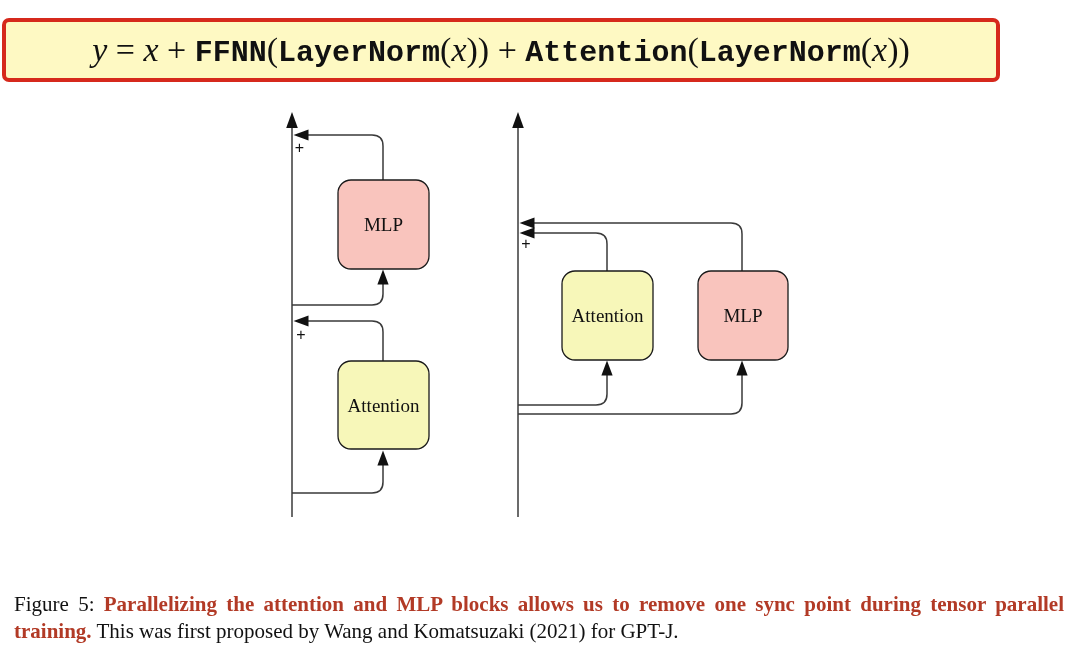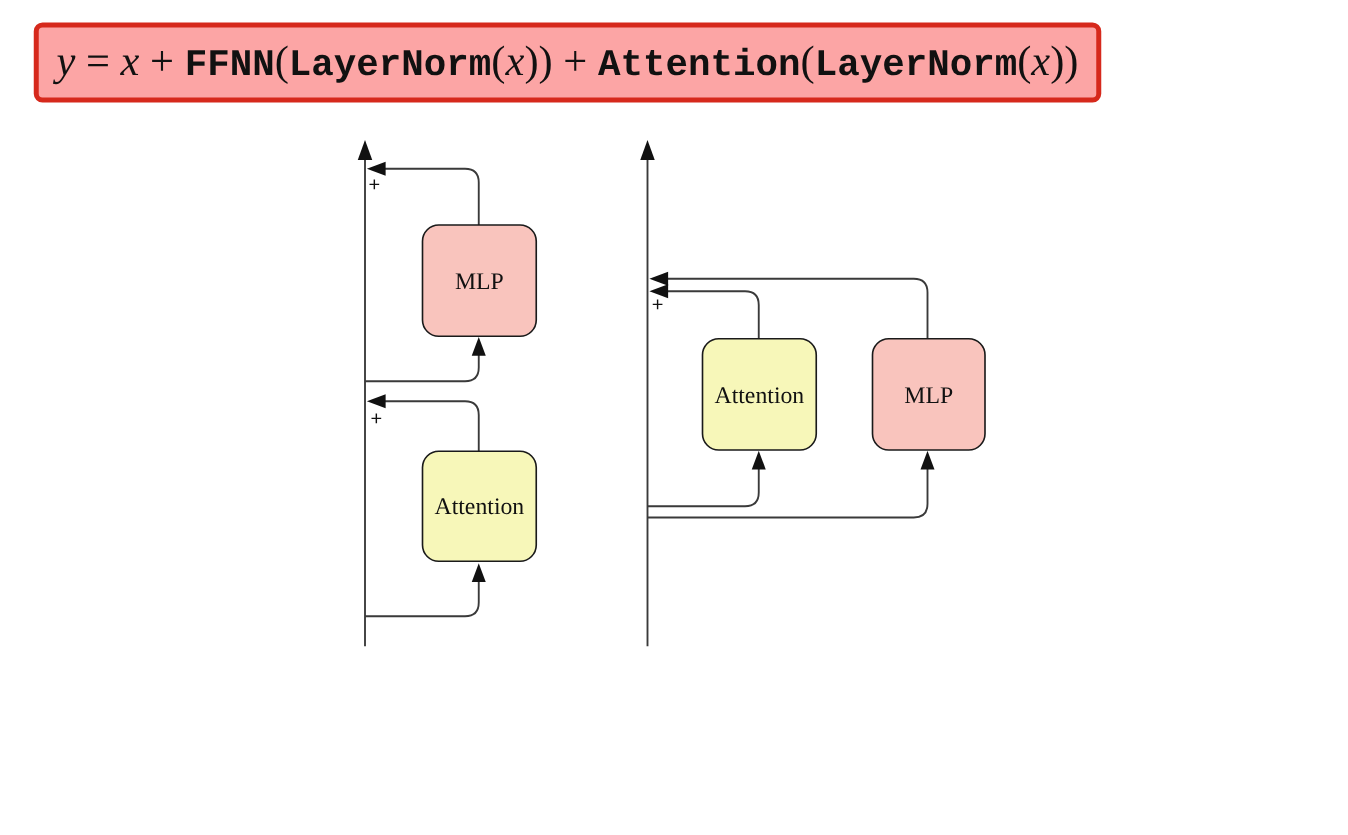--- a/index.html
+++ b/index.html
@@ -18,25 +18,25 @@
     position: relative;
     width: 1078px;
     height: 668px;
     background: #ffffff;
     overflow: hidden;
     font-family: "Liberation Serif", serif;
   }
   
   .formula-box {
     position: absolute;
-    left: 27px; top: 18px;
-    width: 854px; height: 64px;
+    left: 2px; top: 18px;
+    width: 998px; height: 64px;
     border: 4.5px solid var(--formula_border);
     border-radius: 7px;
-    background: #fca5a5;
+    background: #fef9c3;
   }
   .formula-line {
     width: 100%; height: 55px;
     line-height: 55px;
     text-align: center;
     white-space: nowrap;
     color: var(--text);
   }
   .formula-line .rm {
     font-family: "Liberation Serif", serif;
@@ -150,14 +150,17 @@
       <polygon class="arrowhead" points="742,360.5 736.4,375.5 747.6,375.5"></polygon>
 
       <rect class="block attention" x="562" y="271" width="91" height="89" rx="13"></rect>
       <text class="box-label" x="607.5" y="322">Attention</text>
 
       <rect class="block mlp" x="698" y="271" width="90" height="89" rx="13"></rect>
       <text class="box-label" x="743" y="322">MLP</text>
     </g>
   </svg>
 
+  <div class="caption">
+    <span>Figure 5: </span><span class="highlight">Parallelizing the attention and MLP blocks allows us to remove one sync point during tensor parallel training.</span><span> This was first proposed by Wang and Komatsuzaki (2021) for GPT-J.</span>
+  </div>
 
 </div>
 
 </body></html>

